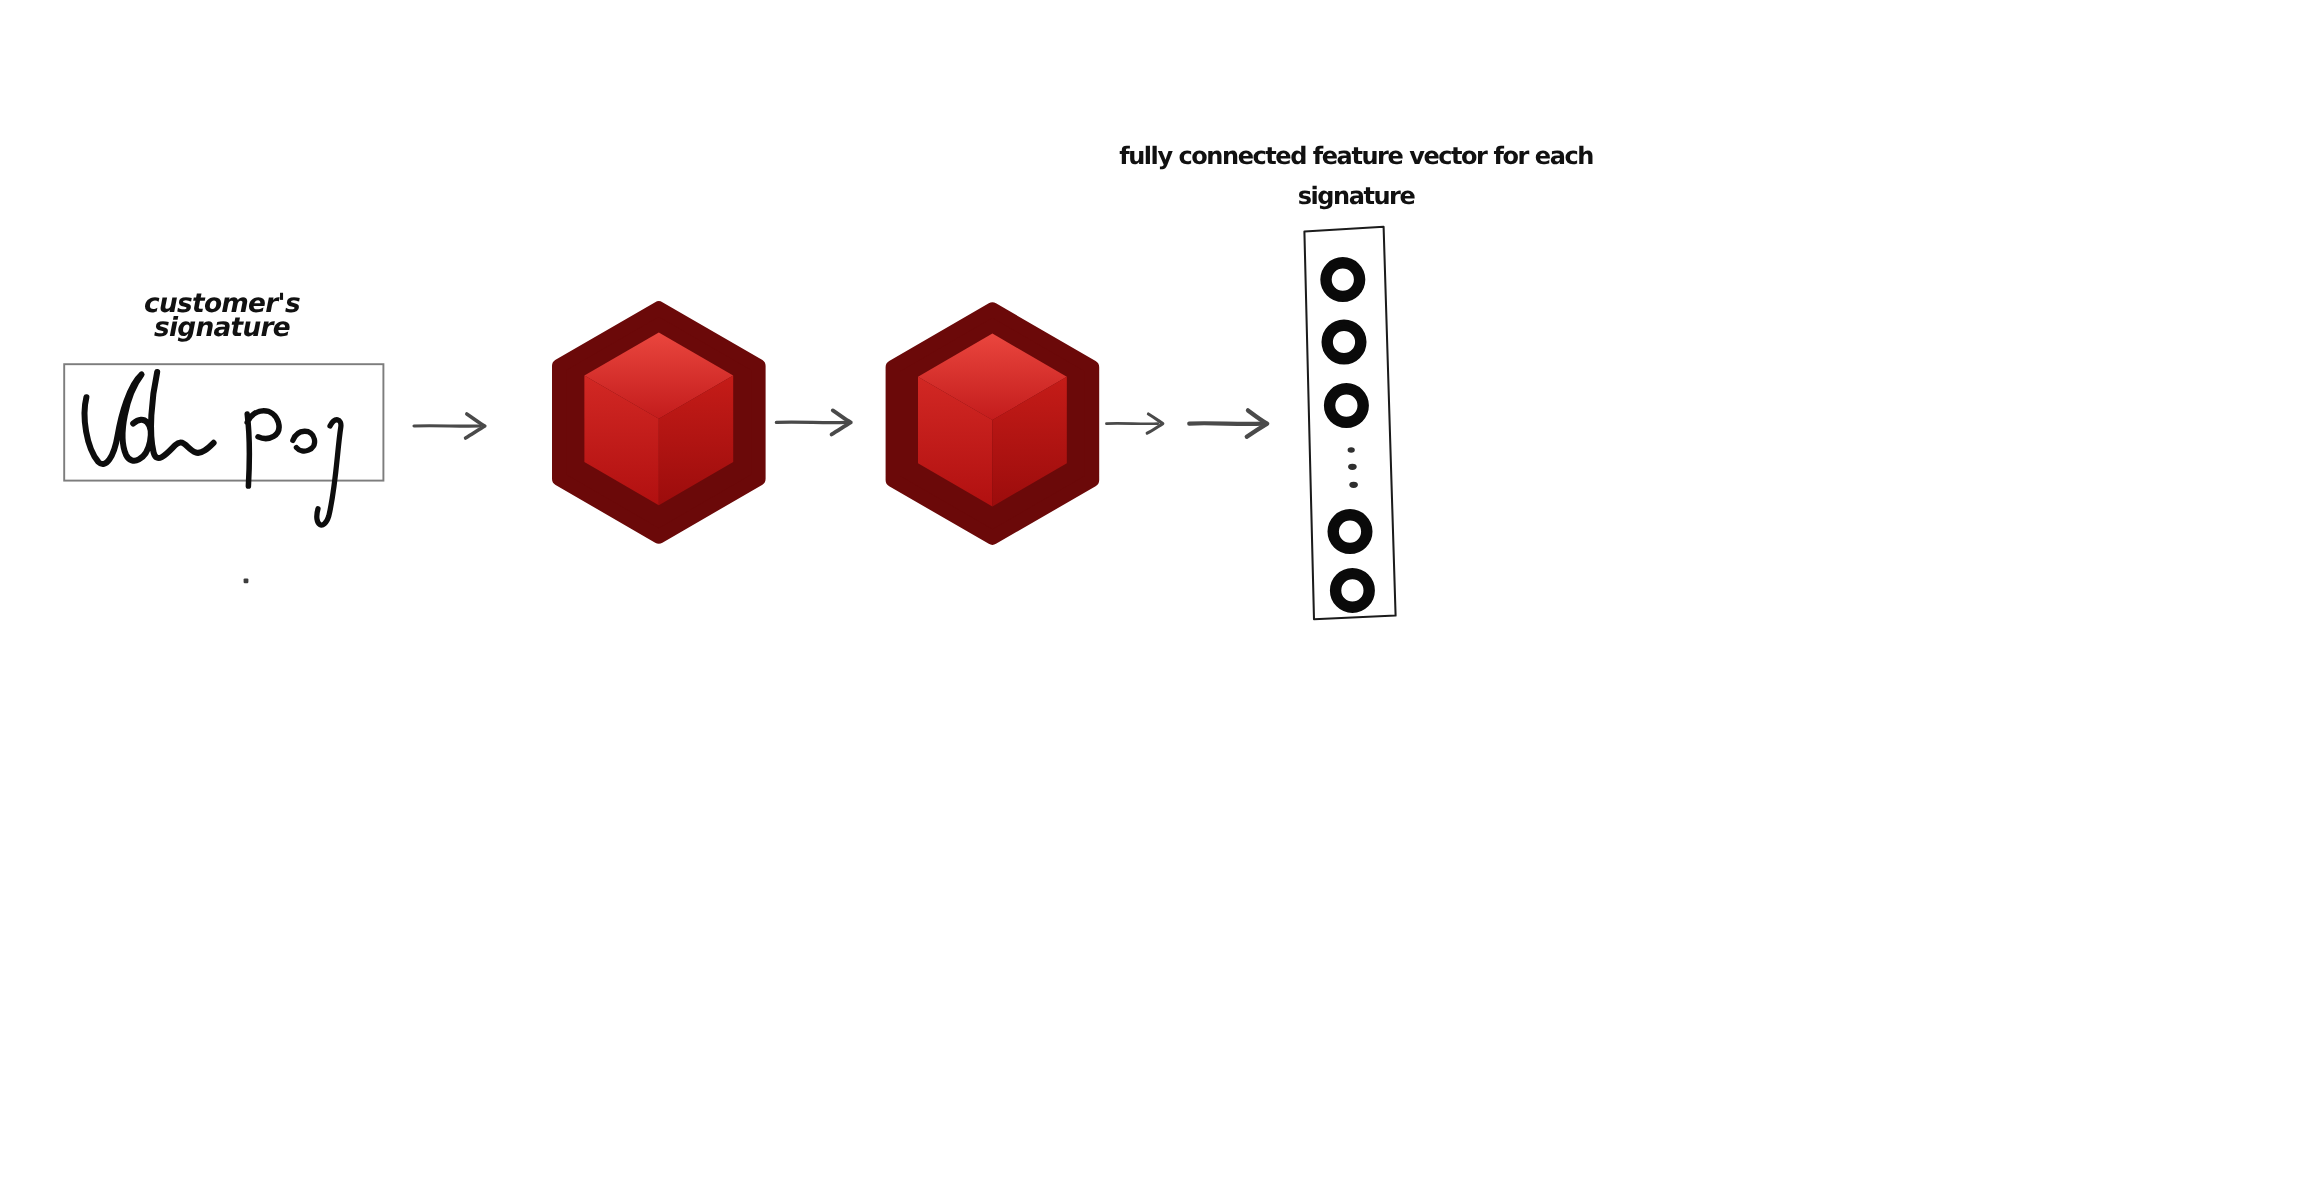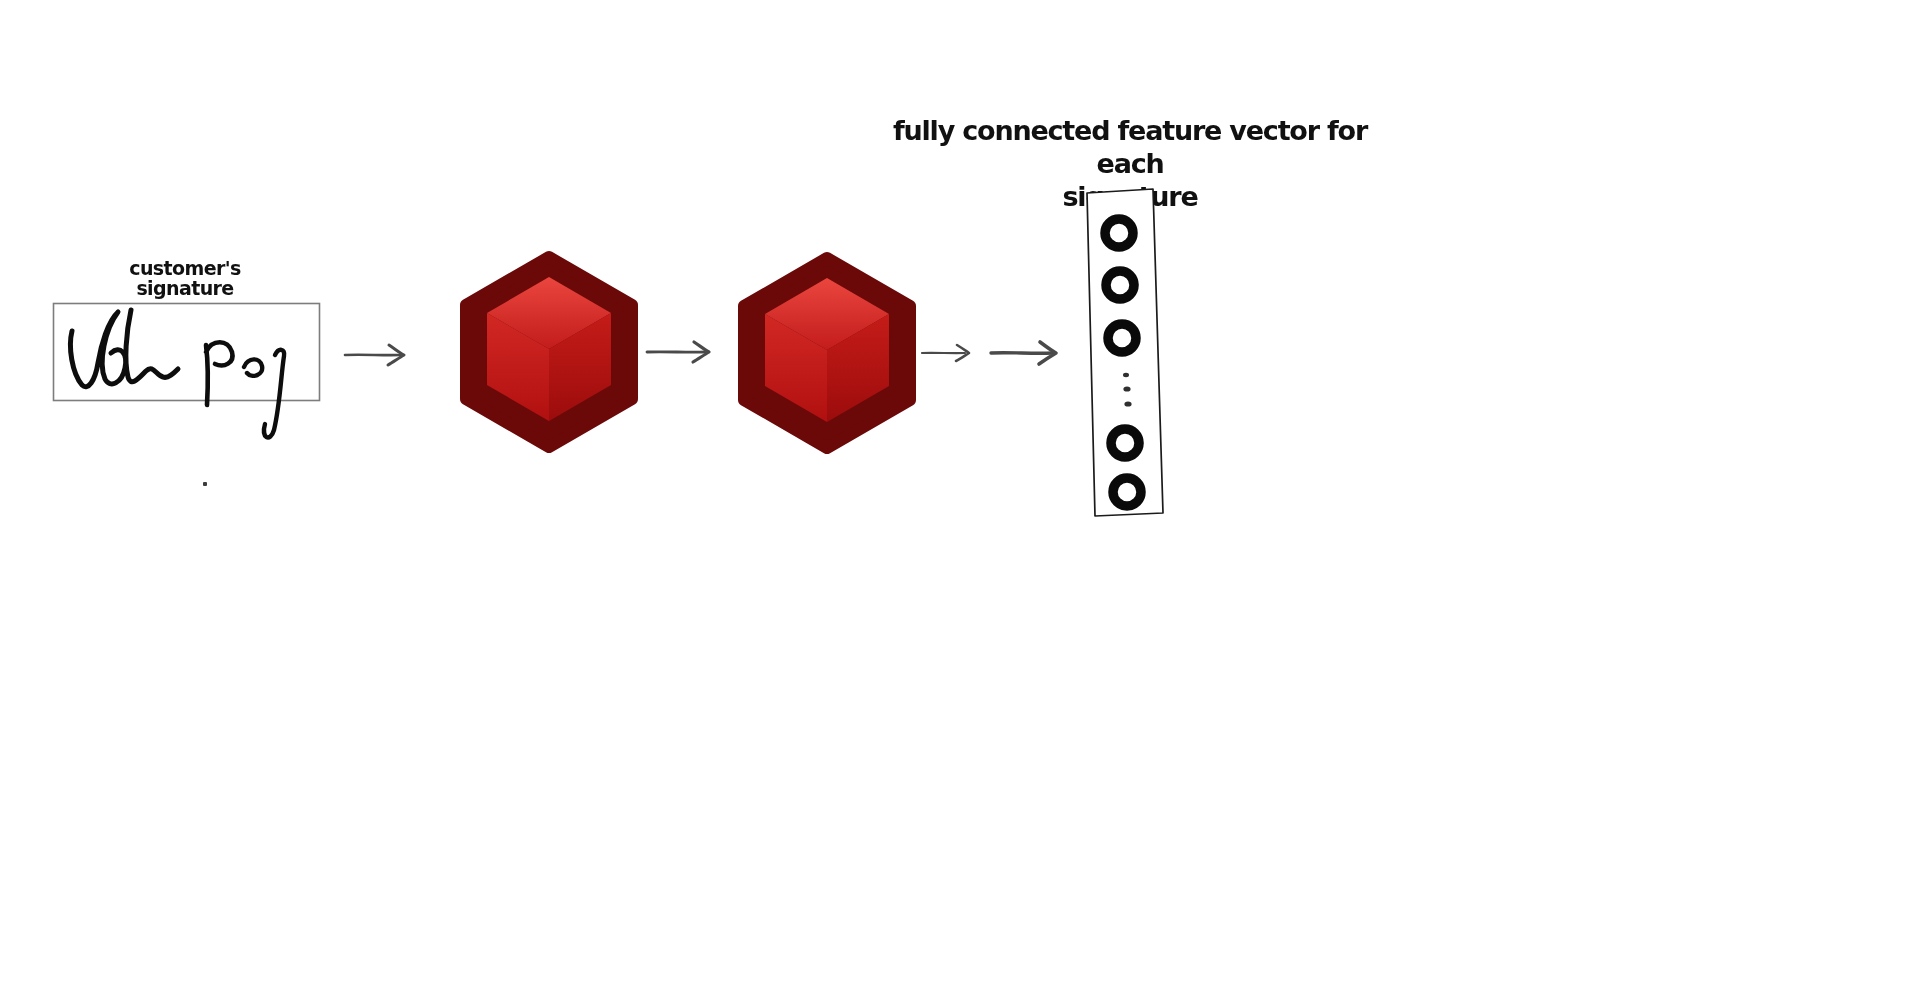--- a/index.html
+++ b/index.html
@@ -1,23 +1,23 @@
 <!DOCTYPE html>
 <html><head>
 <meta charset="utf-8">
 <style>
   html,body{margin:0;padding:0;background:#fff;}
   .canvas{
     position:relative;width:1920px;height:981px;background:#ffffff;overflow:hidden;
     font-family:"DejaVu Sans","Liberation Sans",sans-serif;color:#111;
   }
   .lbl{position:absolute;font-weight:800;color:#111;text-align:center;}
-  .sig-label{left:115px;top:258px;width:140px;font-size:19px;line-height:20px;letter-spacing:-0.6px;}
+  .sig-label{left:115px;top:244px;width:140px;font-size:22px;line-height:20px;letter-spacing:-0.6px;font-style:italic;}
   .conv-title{left:520px;top:199px;width:365px;font-size:30px;line-height:32px;letter-spacing:-1px;}
-  .fc-title{left:878px;top:114px;width:504px;font-size:27px;line-height:33px;letter-spacing:-1.2px;}
+  .fc-title{left:878px;top:114px;width:504px;font-size:20px;line-height:33px;letter-spacing:-1.2px;}
   svg.abs{position:absolute;overflow:visible;}
   .stray-dot{position:absolute;left:203px;top:482px;width:4px;height:4px;background:#3c3c3c;border-radius:1px;}
 </style>
 </head>
 <body>
 
 <div class="canvas">
 
   <svg class="abs" width="0" height="0" aria-hidden="true">
     <defs>

